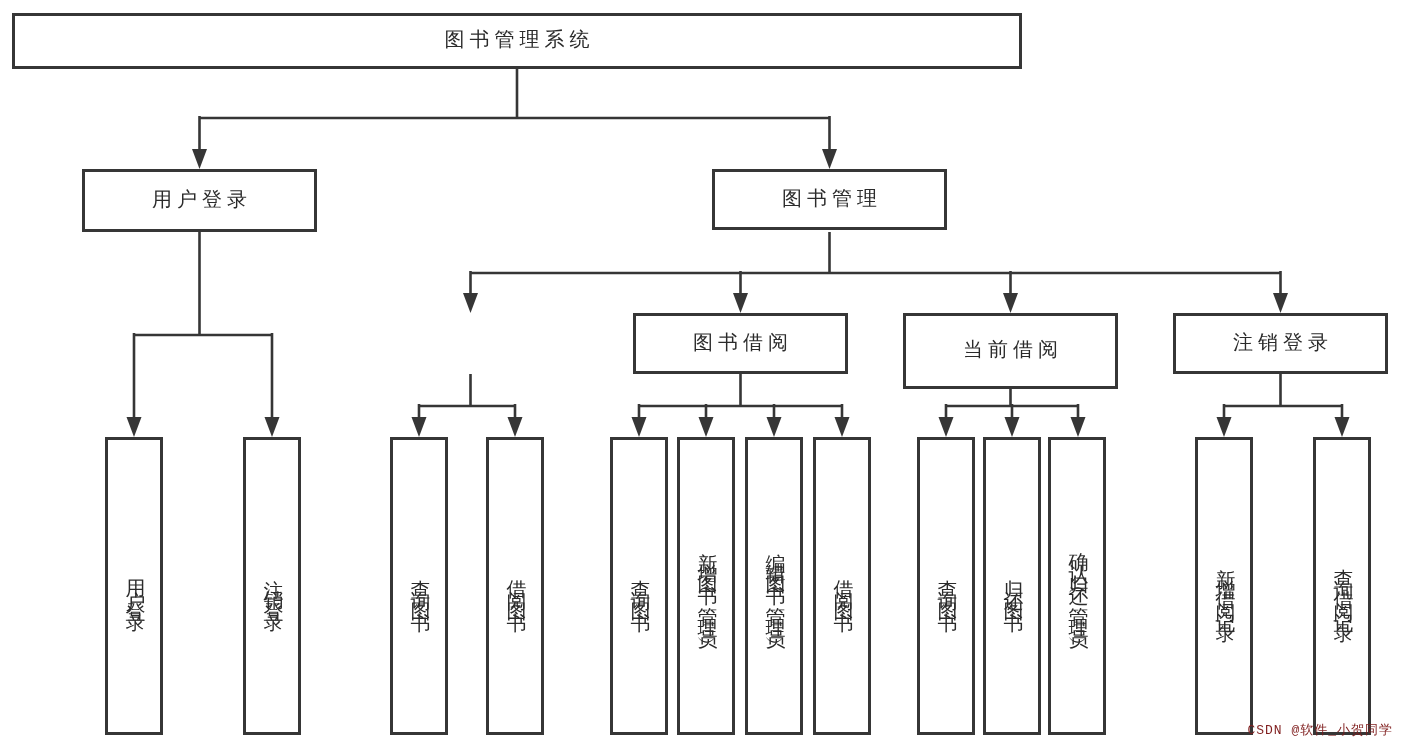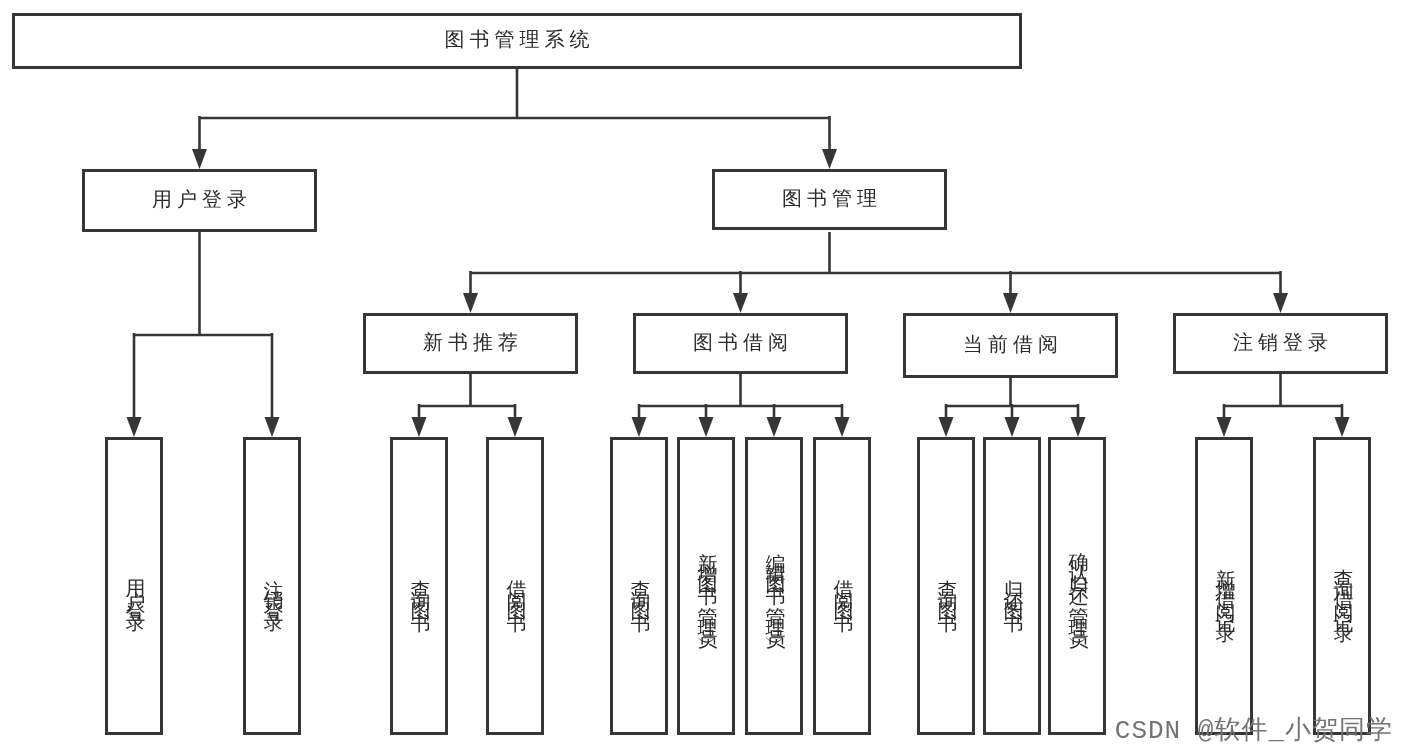--- a/index.html
+++ b/index.html
@@ -40,24 +40,24 @@
     writing-mode: vertical-rl;
     text-orientation: mixed;
     font-size: 20px;
     letter-spacing: 11px;
     line-height: 1;
     white-space: nowrap;
   }
   .watermark {
     position: absolute;
     right: 12px;
-    bottom: 0;
+    bottom: 8px;
     z-index: 10;
-    color: #737373;
-    font-size: 26px;
+    color: #7f1d1d;
+    font-size: 13px;
     letter-spacing: 1px;
     white-space: nowrap;
   }
 </style>
 </head>
 <body>
 
 <div class="canvas">
 
   <svg class="wires" viewBox="0 0 1405 747" aria-hidden="true">
@@ -119,27 +119,24 @@
     <span class="label">图书管理系统</span>
   </div>
 
   <div class="node hnode" style="left:82px; top:169px; width:235px; height:63px;">
     <span class="label">用户登录</span>
   </div>
   <div class="node hnode" style="left:712px; top:169px; width:235px; height:61px;">
     <span class="label">图书管理</span>
   </div>
 
-  <div class="node hnode" style="left:363px; top:313px; width:215px; height:61px;">
-    <span class="label">新书推荐</span>
-  </div>
   <div class="node hnode" style="left:633px; top:313px; width:215px; height:61px;text-align:center;">
     <span class="label">图书借阅</span>
   </div>
-  <div class="node hnode" style="left:903px; top:313px; width:215px; height:65px;">
+  <div class="node hnode" style="left:903px; top:313px; width:215px; height:76px;">
     <span class="label">当前借阅</span>
   </div>
   <div class="node hnode" style="left:1173px; top:313px; width:215px; height:61px;">
     <span class="label">注销登录</span>
   </div>
 
   <div class="node vnode" style="left:105px;">
     <span class="label">用户登录</span>
   </div>
   <div class="node vnode" style="left:243px;">

